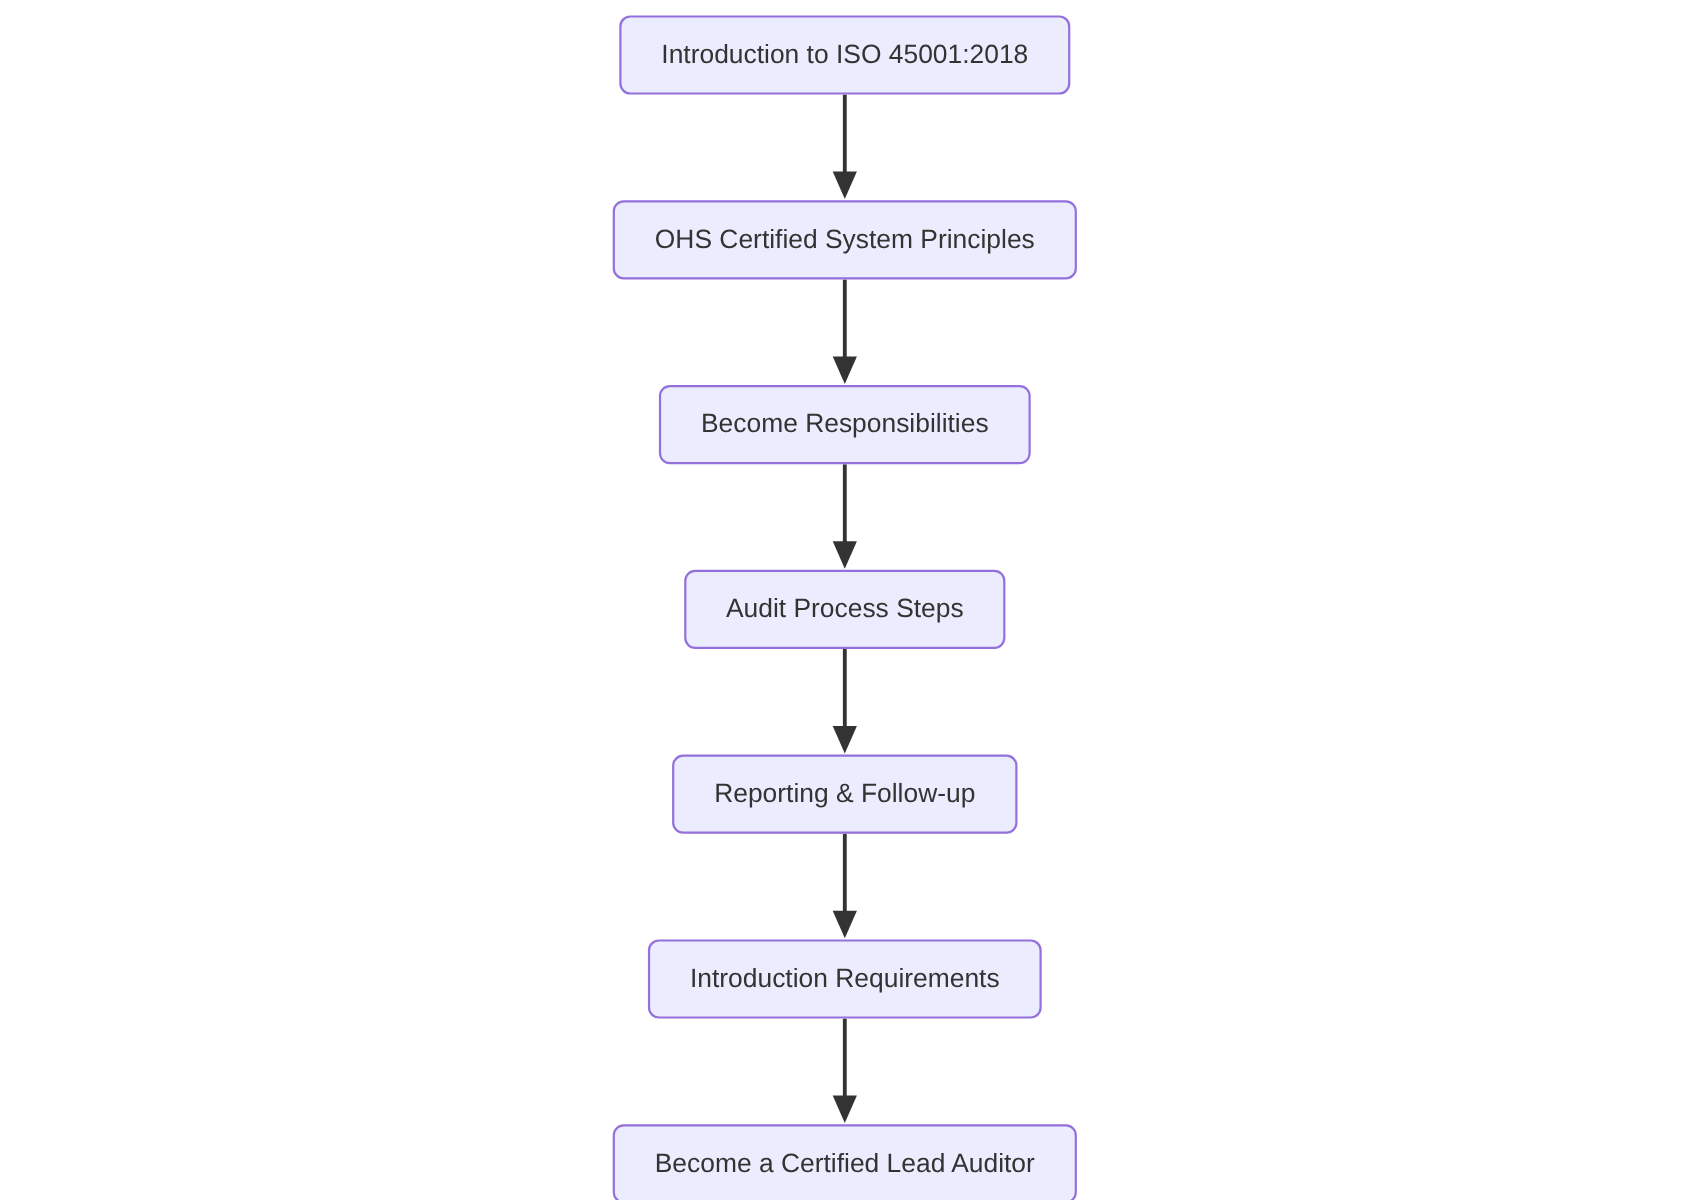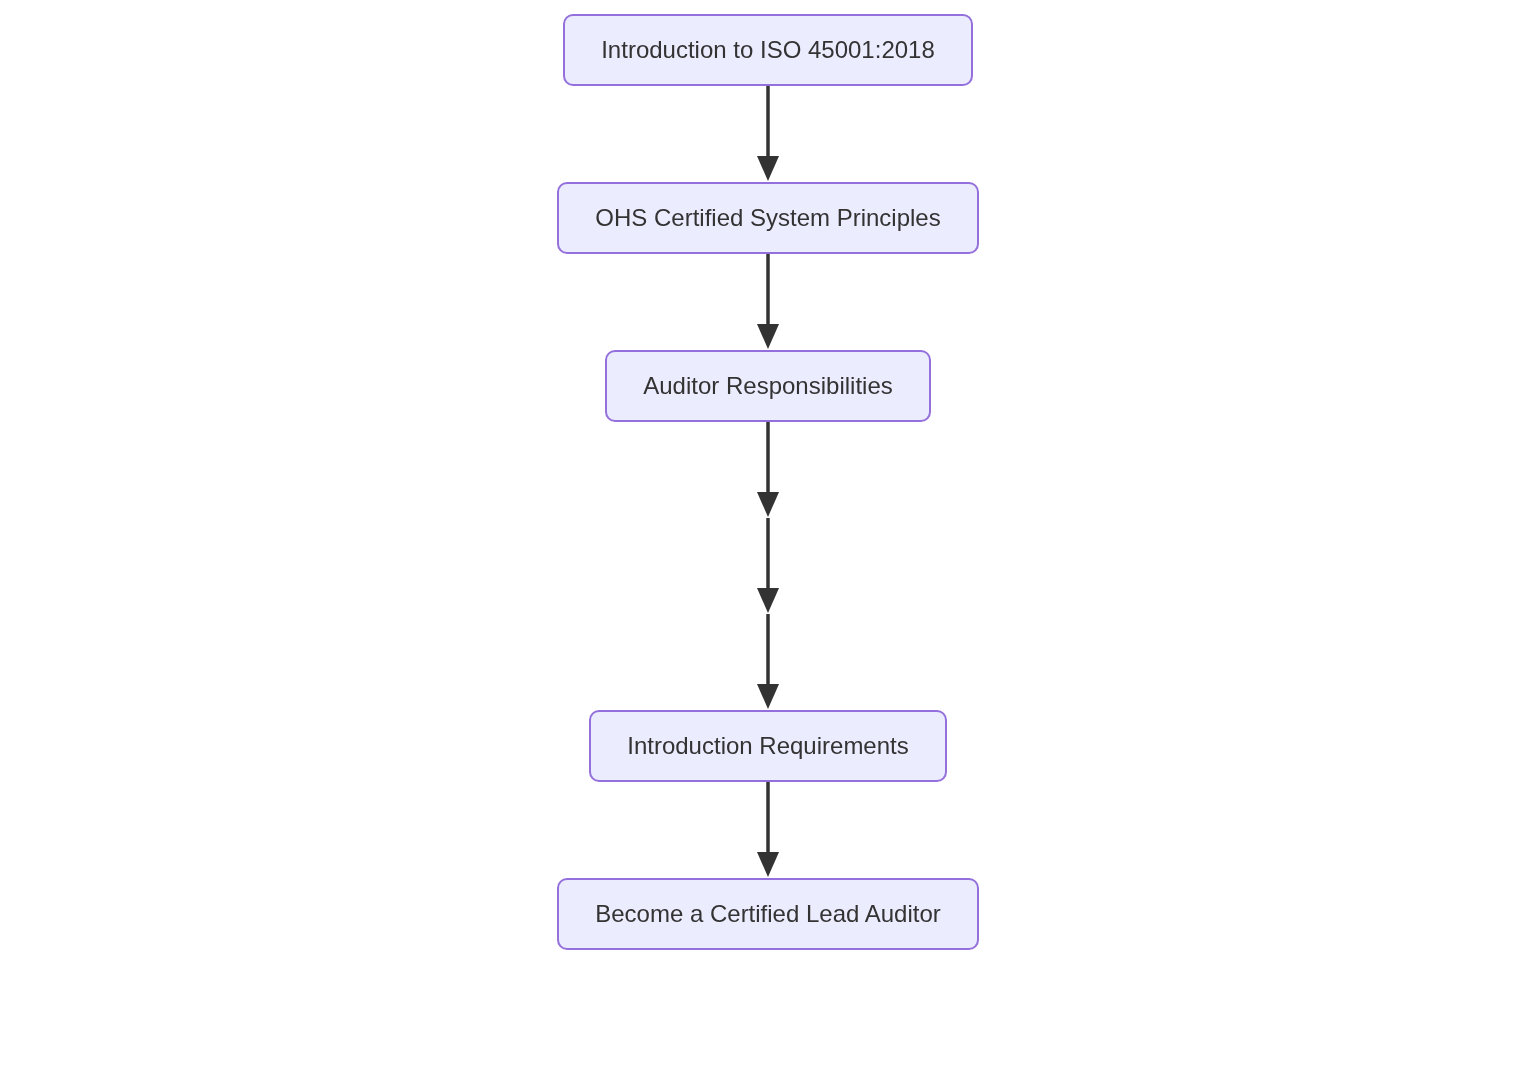--- a/index.html
+++ b/index.html
@@ -58,37 +58,39 @@
 
   <div class="flow-node">OHS Certified System Principles</div>
 
   <div class="arrow-wrap">
     <svg width="28" height="96" viewBox="0 0 28 96">
       <line x1="14" y1="0" x2="14" y2="72" stroke="#333333" stroke-width="3.5"></line>
       <polygon points="14,95 3,70 25,70" fill="#333333"></polygon>
     </svg>
   </div>
 
-  <div class="flow-node">Auditor Responsibilities</div>
+  <div class="flow-node">Become Responsibilities</div>
 
   <div class="arrow-wrap">
     <svg width="28" height="96" viewBox="0 0 28 96">
       <line x1="14" y1="0" x2="14" y2="72" stroke="#333333" stroke-width="3.5"></line>
       <polygon points="14,95 3,70 25,70" fill="#333333"></polygon>
     </svg>
   </div>
 
+  <div class="flow-node">Audit Process Steps</div>
 
   <div class="arrow-wrap">
     <svg width="28" height="96" viewBox="0 0 28 96">
       <line x1="14" y1="0" x2="14" y2="72" stroke="#333333" stroke-width="3.5"></line>
       <polygon points="14,95 3,70 25,70" fill="#333333"></polygon>
     </svg>
   </div>
 
+  <div class="flow-node">Reporting &amp; Follow-up</div>
 
   <div class="arrow-wrap">
     <svg width="28" height="96" viewBox="0 0 28 96">
       <line x1="14" y1="0" x2="14" y2="72" stroke="#333333" stroke-width="3.5"></line>
       <polygon points="14,95 3,70 25,70" fill="#333333"></polygon>
     </svg>
   </div>
 
   <div class="flow-node">Introduction Requirements</div>
 

